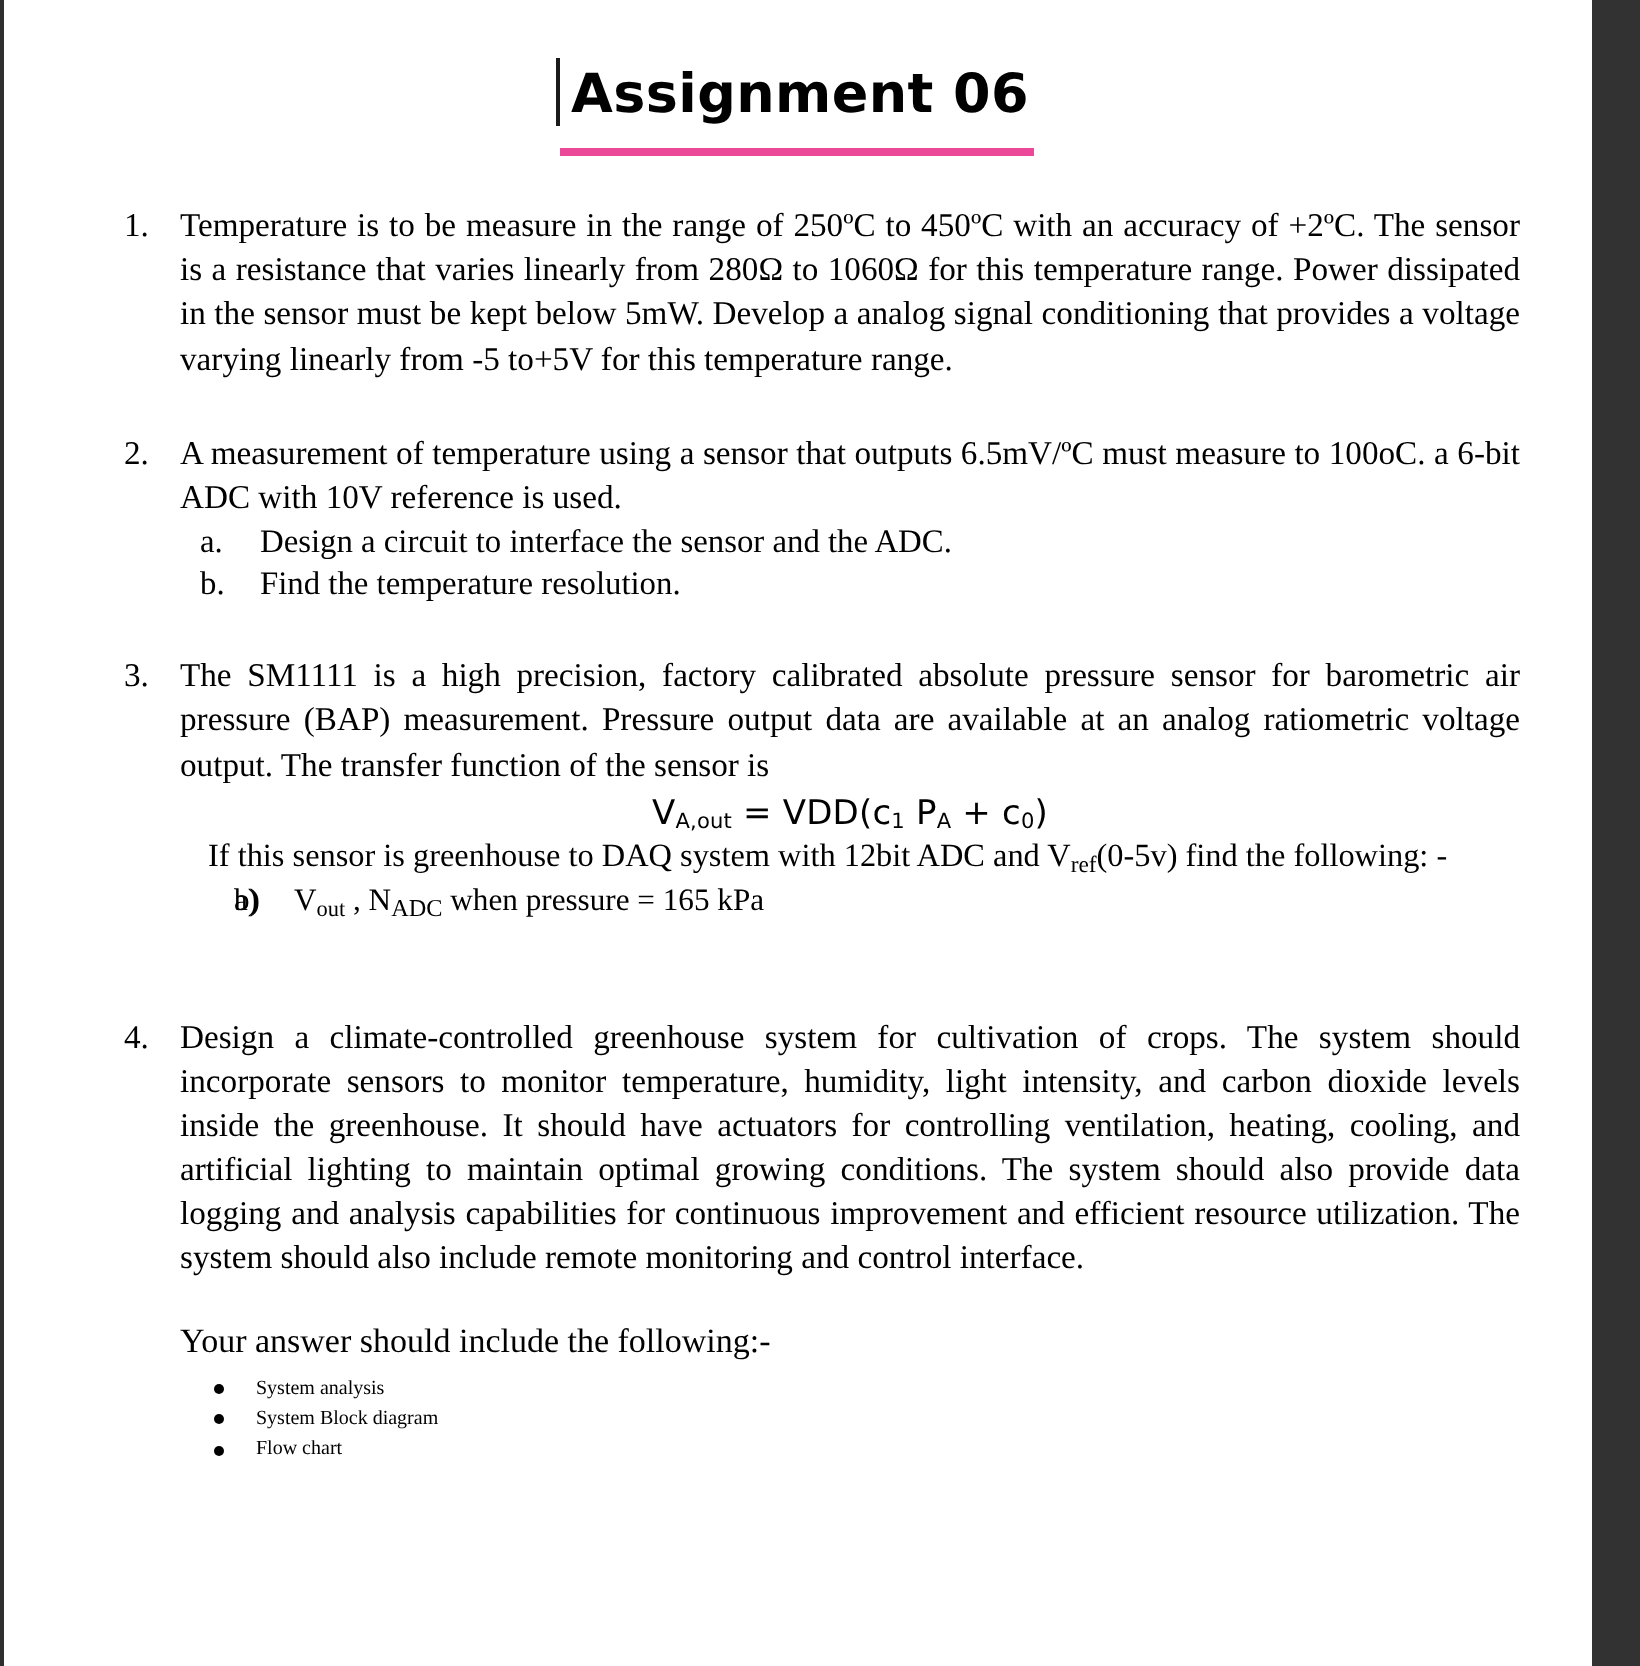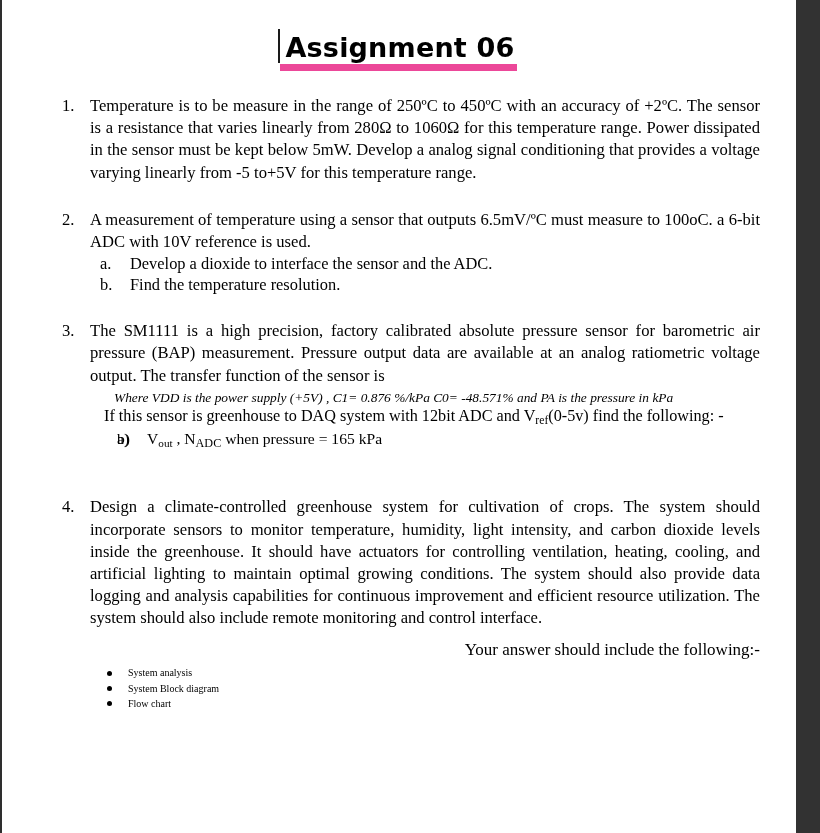--- a/index.html
+++ b/index.html
@@ -57,22 +57,22 @@
     padding-top: 34px;
   }
   .doc-title {
     display: inline-block;
     position: relative;
     font-family: "DejaVu Sans", "Liberation Sans", sans-serif;
     font-weight: bold;
     font-size: 27px;
     line-height: 1.05;
     letter-spacing: 0.2px;
-    border-bottom: 7px solid #ec4899;
-    padding: 0 2px 2px 6px;
+    border-bottom: 4px solid #ec4899;
+    padding: 0 2px 12px 6px;
   }
   .text-caret {
     position: absolute;
     left: -2px;
     top: -5px;
     width: 2px;
     height: 34px;
     background: #1a1a1a;
   }
   ol.main-list {
@@ -161,22 +161,22 @@
     line-height: 1.3;
     padding-left: 14px;
     text-align: left;
   }
   .q3-sub-wrap {
     padding-left: 14px;
   }
   .followup-line {
     font-size: 17px;
     line-height: 1.33;
-    margin-top: 10px;
-    text-align: right;
+    margin-top: 20px;
+    text-align: left;
   }
   ul.bullet-list {
     list-style: none;
     margin: 4px 0 0 0;
     padding: 0;
   }
   .bullet-item {
     position: relative;
     padding-left: 38px;
     font-size: 10px;
@@ -217,35 +217,37 @@
         <span class="marker">1.</span>
         <span>Temperature is to be measure in the range of 250ºC to 450ºC with an accuracy of +2ºC. The sensor is a resistance that varies linearly from 280Ω to 1060Ω for this temperature range. Power dissipated in the sensor must be kept below 5mW. Develop a analog signal conditioning that provides a voltage varying linearly from -5 to+5V for this temperature range.</span>
       </li>
 
       <li class="num-item q2">
         <span class="marker">2.</span>
         <span>A measurement of temperature using a sensor that outputs 6.5mV/ºC must measure to 100oC. a 6-bit ADC with 10V reference is used.</span>
         <ol class="sub-list">
           <li class="sub-item">
             <span class="marker">a.</span>
-            <span>Develop a dioxide to interface the sensor and the ADC.</span>
+            <span>Design a circuit to interface the sensor and the ADC.</span>
           </li>
           <li class="sub-item">
             <span class="marker">b.</span>
             <span>Find the temperature resolution.</span>
           </li>
         </ol>
       </li>
 
       <li class="num-item q3">
         <span class="marker">3.</span>
         <span>The SM1111 is a high precision, factory calibrated absolute pressure sensor for barometric air pressure (BAP) measurement. Pressure output data are available at an analog ratiometric voltage output. The transfer function of the sensor is</span>
 
-
-        <div class="note-line">Where VDD is the power supply (+5V) , C1= 0.876 %/kPa C0= -48.571% and PA is the pressure in kPa</div>
+        <div class="formula-line">
+          <span>V</span><sub>A,out</sub>&nbsp;<span>= VDD(c</span><sub>1</sub><span> P</span><sub>A</sub><span> + c</span><sub>0</sub><span>)</span>
+        </div>
+
 
         <div class="plain-line">
           <span>If this sensor is greenhouse to DAQ system with 12bit ADC and V</span><sub>ref</sub><span>(0-5v) find the following: -</span>
         </div>
 
         <div class="q3-sub-wrap">
           <div class="sub-item-paren">
             <span class="marker">a)</span>
           </div>
           <div class="sub-item-paren">

